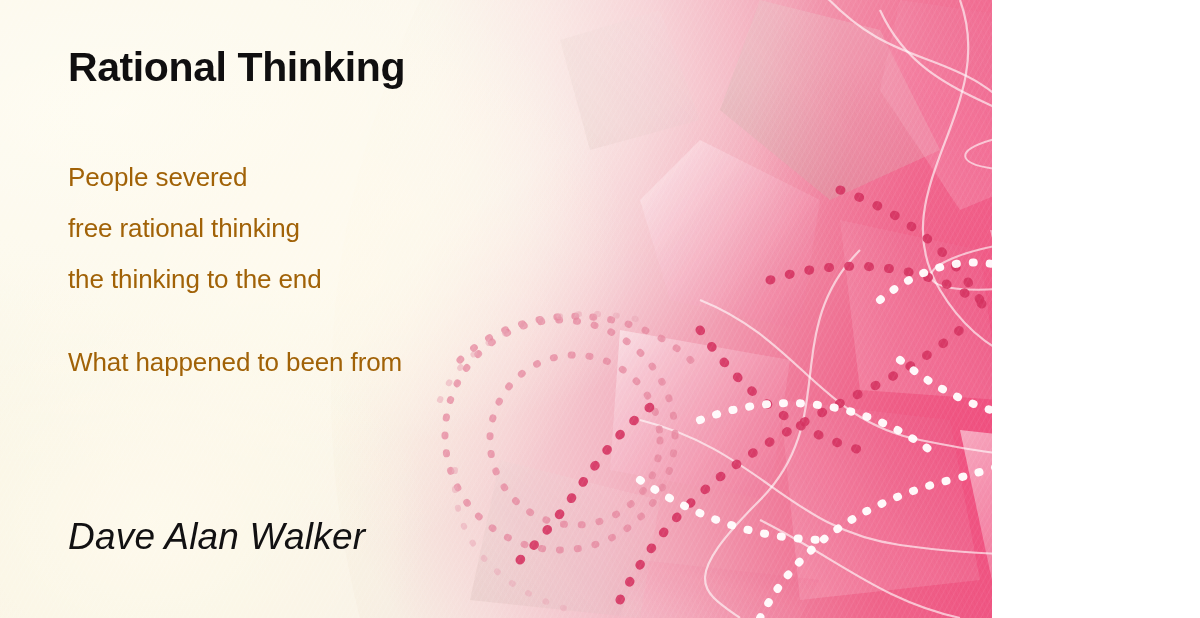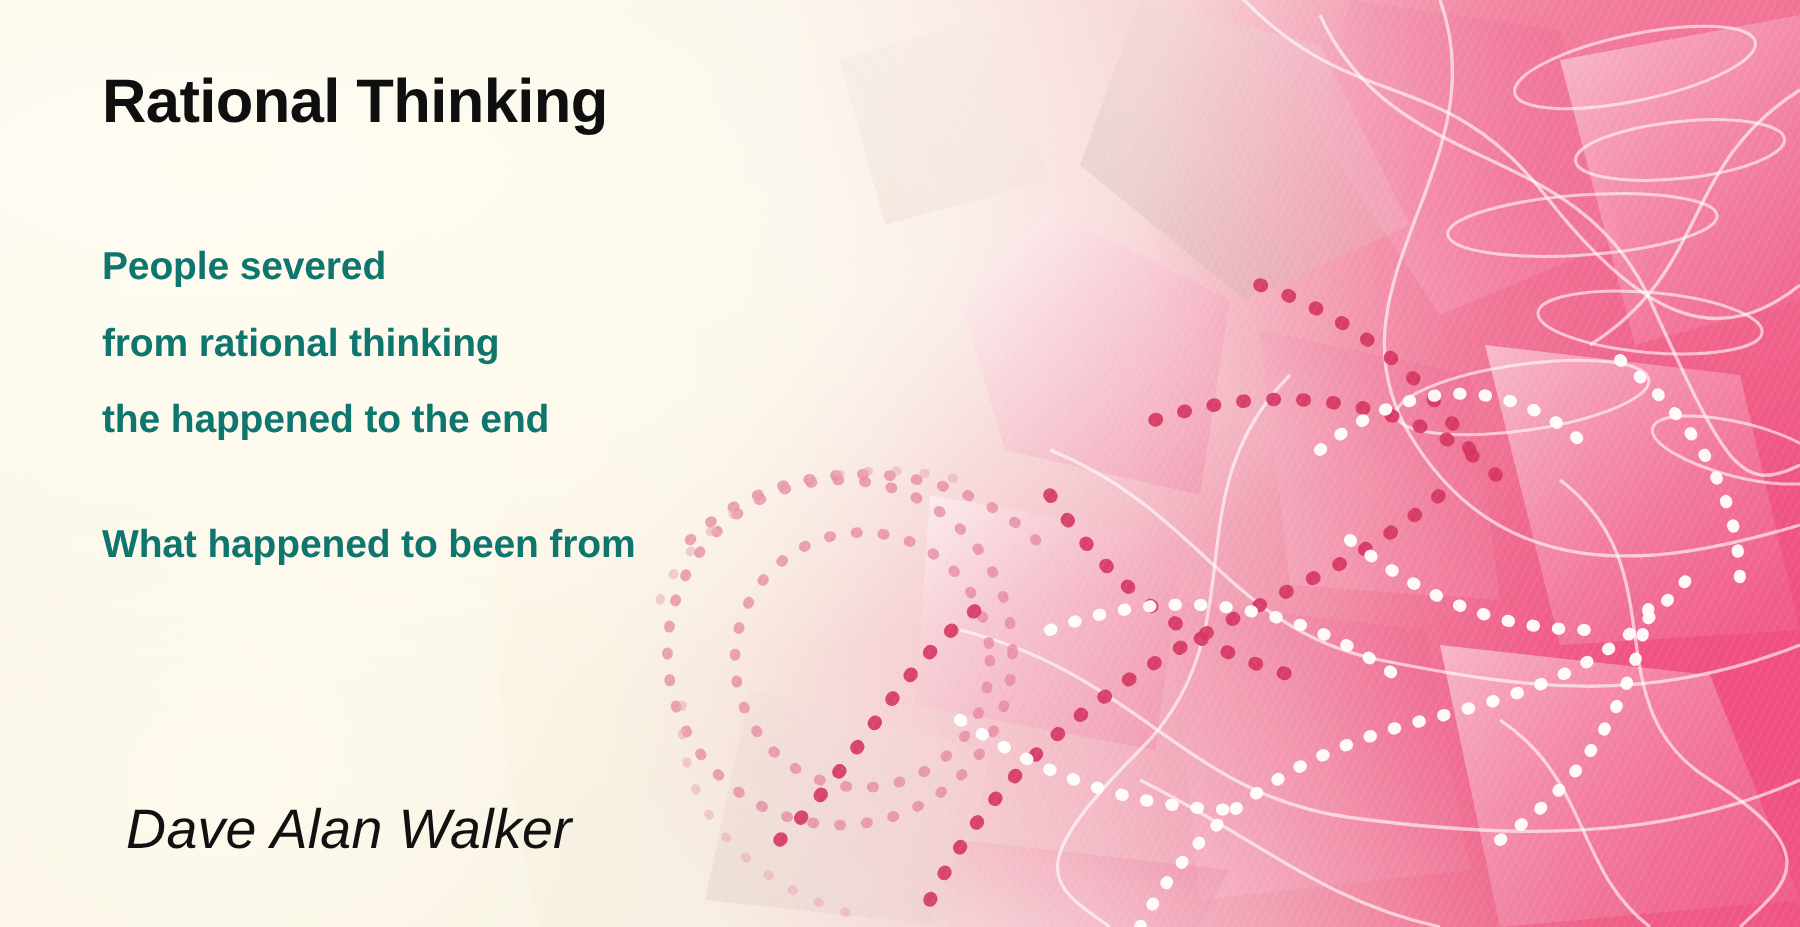--- a/index.html
+++ b/index.html
@@ -3,21 +3,21 @@
 <meta charset="utf-8">
 <style>
   html, body {
     margin: 0;
     padding: 0;
     background: #ffffff;
   }
 
   .poem-card {
     position: relative;
-    width: 1200px;
+    width: 992px;
     height: 618px;
     overflow: hidden;
     background: #f6f1dd;
     font-family: "Liberation Sans", sans-serif;
   }
 
   
   .bg-layer {
     position: absolute;
     inset: 0;
@@ -91,39 +91,39 @@
     position: absolute;
     top: 152px;
     left: 0;
     margin: 0;
     padding: 0;
     list-style: none;
   }
 
   .poem-line {
     font-size: 26px;
-    font-weight: bold;
+    font-weight: normal;
     line-height: 51px;
     letter-spacing: -0.1px;
-    color: #0f766e;
+    color: #a16207;
     white-space: nowrap;
     min-height: 51px;
   }
 
   .poem-line.is-blank {
     height: 32px;
     min-height: 32px;
     line-height: 32px;
   }
 
   .poem-author {
     position: absolute;
     top: 516px;
     left: 0;
-    margin: 16px;
+    margin: 0;
     font-size: 37px;
     font-style: italic;
     font-weight: normal;
     letter-spacing: 0.2px;
     color: #121112;
     white-space: nowrap;
   }
 </style>
 </head>
 <body>
@@ -239,22 +239,22 @@
   </div>
 
   <div class="bg-layer bg-texture"></div>
 
   <div class="text-col">
 
     <h1 class="poem-title">Rational Thinking</h1>
 
     <div class="poem-body">
       <div class="poem-line">People severed</div>
-      <div class="poem-line">from rational thinking</div>
-      <div class="poem-line">the happened to the end</div>
+      <div class="poem-line">free rational thinking</div>
+      <div class="poem-line">the thinking to the end</div>
       <div class="poem-line is-blank"></div>
       <div class="poem-line">What happened to been from</div>
     </div>
 
     <div class="poem-author">Dave Alan Walker</div>
   </div>
 
 </div>
 
 </body></html>

